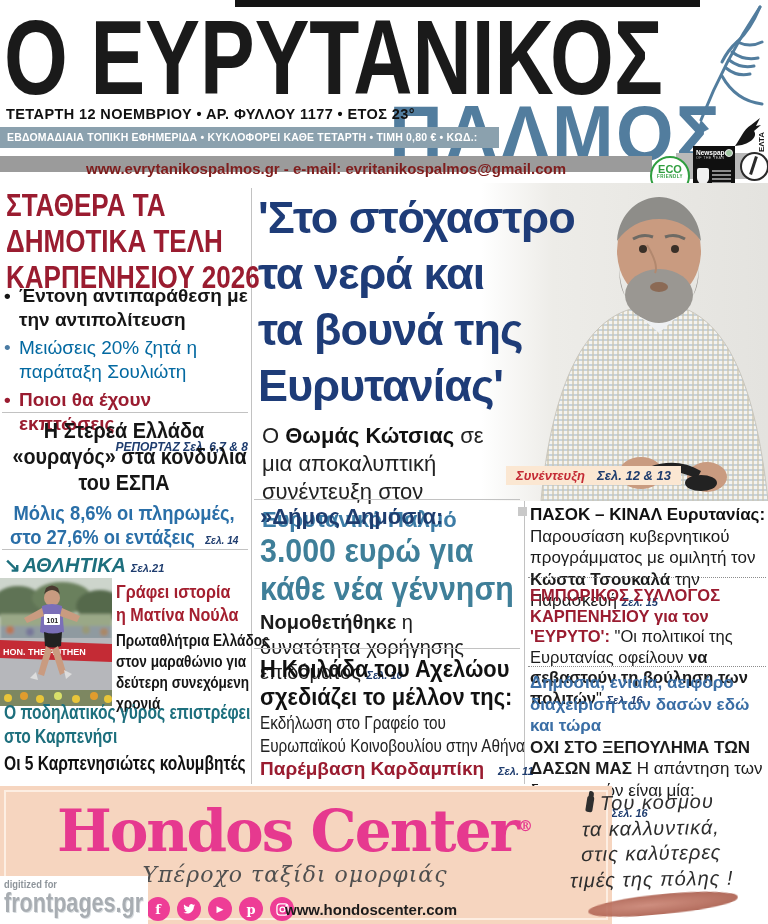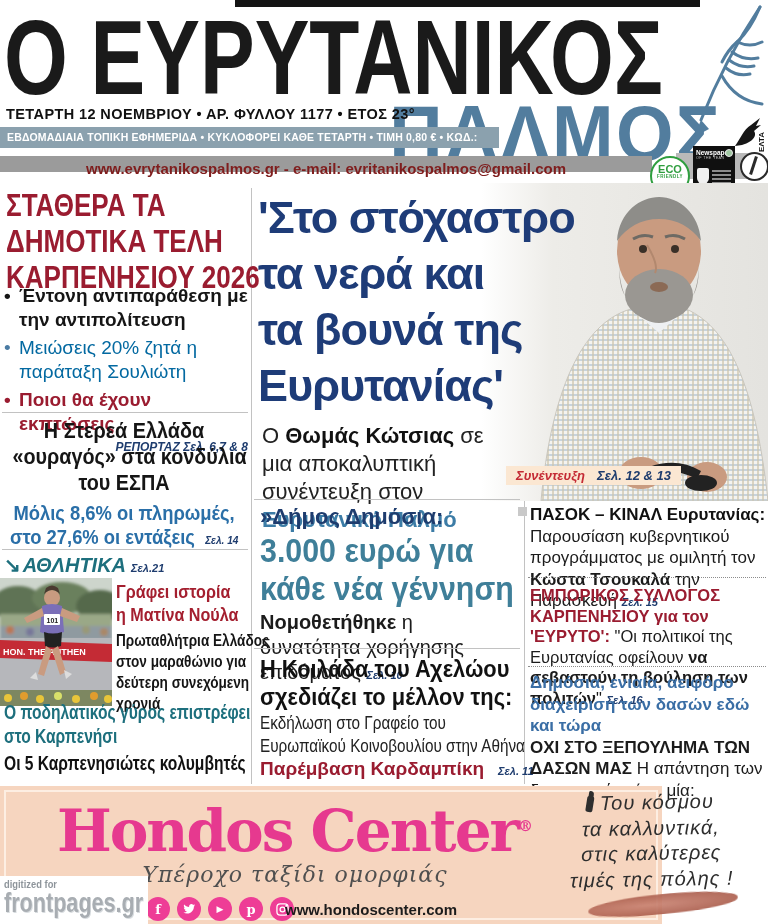--- a/index.html
+++ b/index.html
@@ -100,21 +100,21 @@
   .rcol{left:530px;width:236px;font-size:17px;line-height:21.5px;color:#1b1b1b;}
   .rcol .lead{font-weight:bold;color:#111;}
   .rcol .lead-red{font-weight:bold;color:#9a1c30;}
   .rcol .lead-blue{font-weight:bold;color:#3a6ea5;}
   .pasok-sq{position:absolute;left:-12px;top:3px;width:9px;height:9px;background:#c9c9c9;}
 
   
   .man-photo{left:481px;top:183px;width:287px;height:318px;}
 
   
-  .ad{left:0;top:786px;width:662px;height:138px;background:#f6d5bf;}
+  .ad{left:0;top:786px;width:612px;height:138px;background:#f6d5bf;}
   .ad-inner{position:absolute;inset:4px;border:2px solid #fdeee2;}
   .hondos{left:30px;top:10px;width:530px;text-align:center;font-family:"DejaVu Serif",serif;
           font-weight:bold;font-size:58px;color:#e6398f;letter-spacing:-2px;line-height:60px;}
   .hondos sup{font-size:15px;letter-spacing:0;}
   .hondos-tag{left:30px;top:76px;width:530px;text-align:center;font-family:"DejaVu Serif",serif;
               font-style:italic;font-size:22px;color:#4f4f4f;letter-spacing:1px;}
   .script{left:540px;top:4px;width:222px;text-align:center;font-style:italic;font-size:20px;
           line-height:25.5px;color:#2e2e2e;transform:rotate(-1deg);letter-spacing:1px;}
   .lipstick{display:inline-block;width:7px;height:16px;background:#2e2e2e;border-radius:2px;
             transform:rotate(10deg);margin-right:6px;vertical-align:-2px;}

